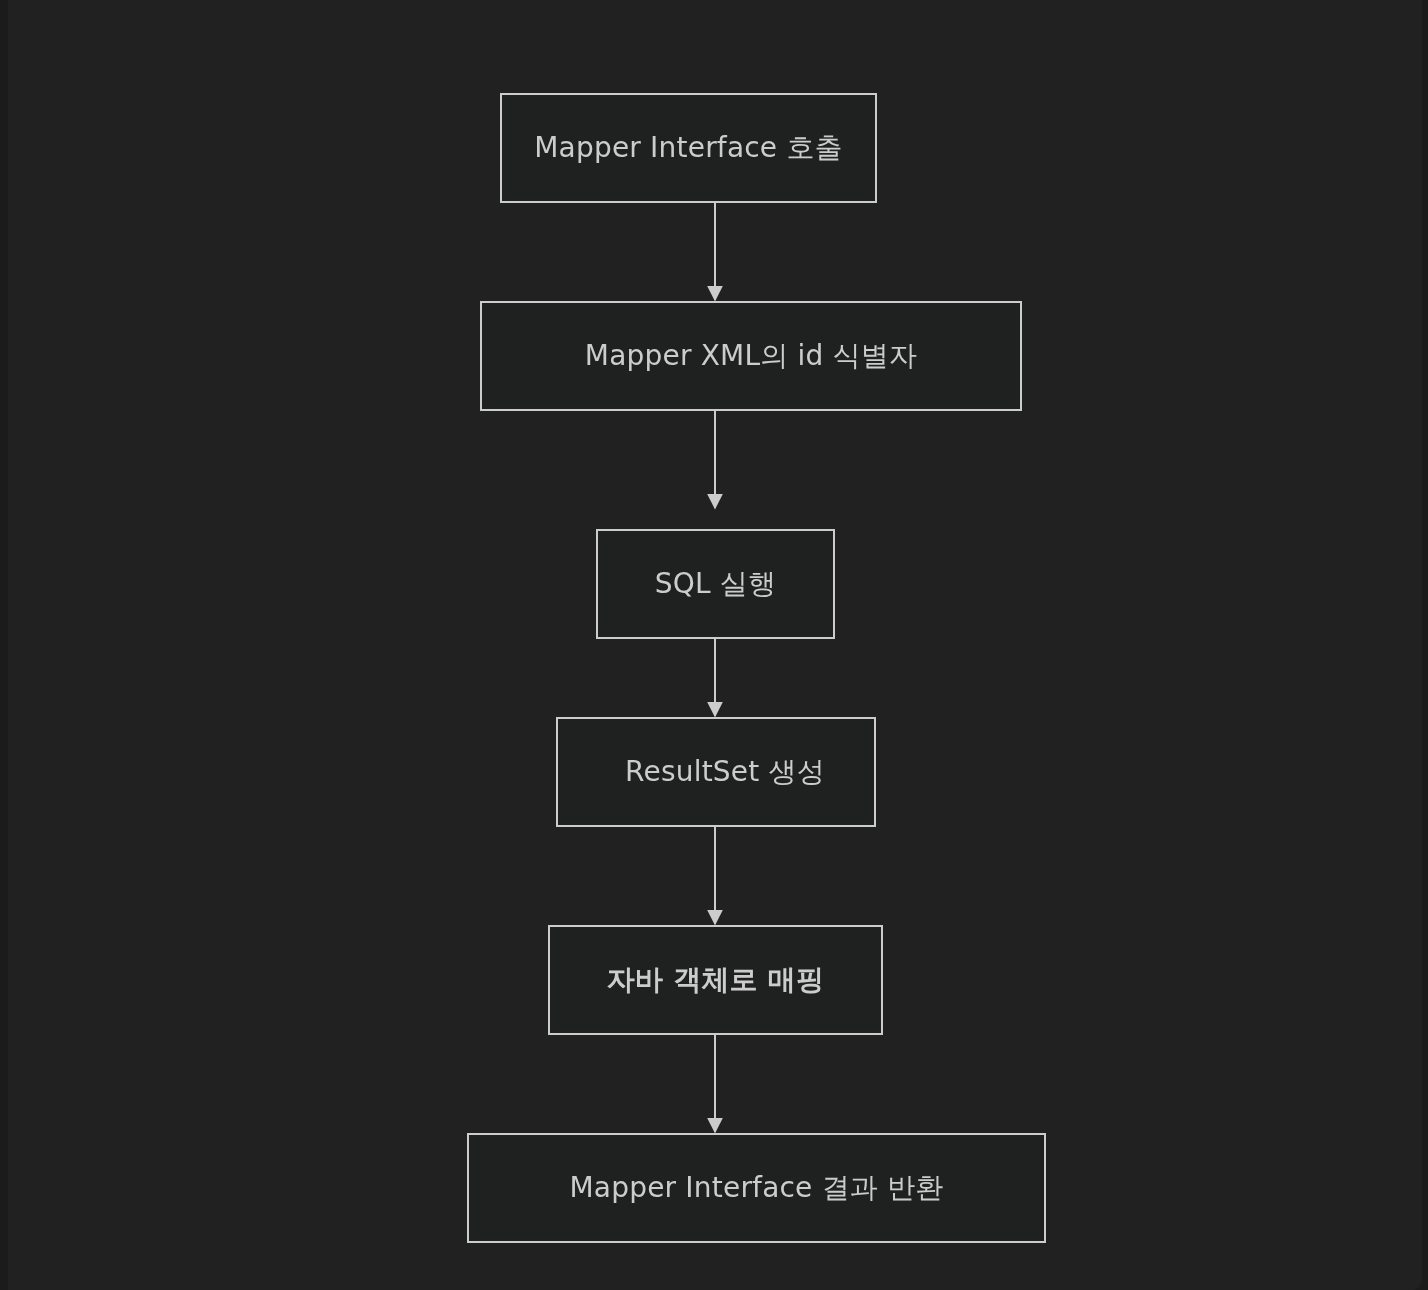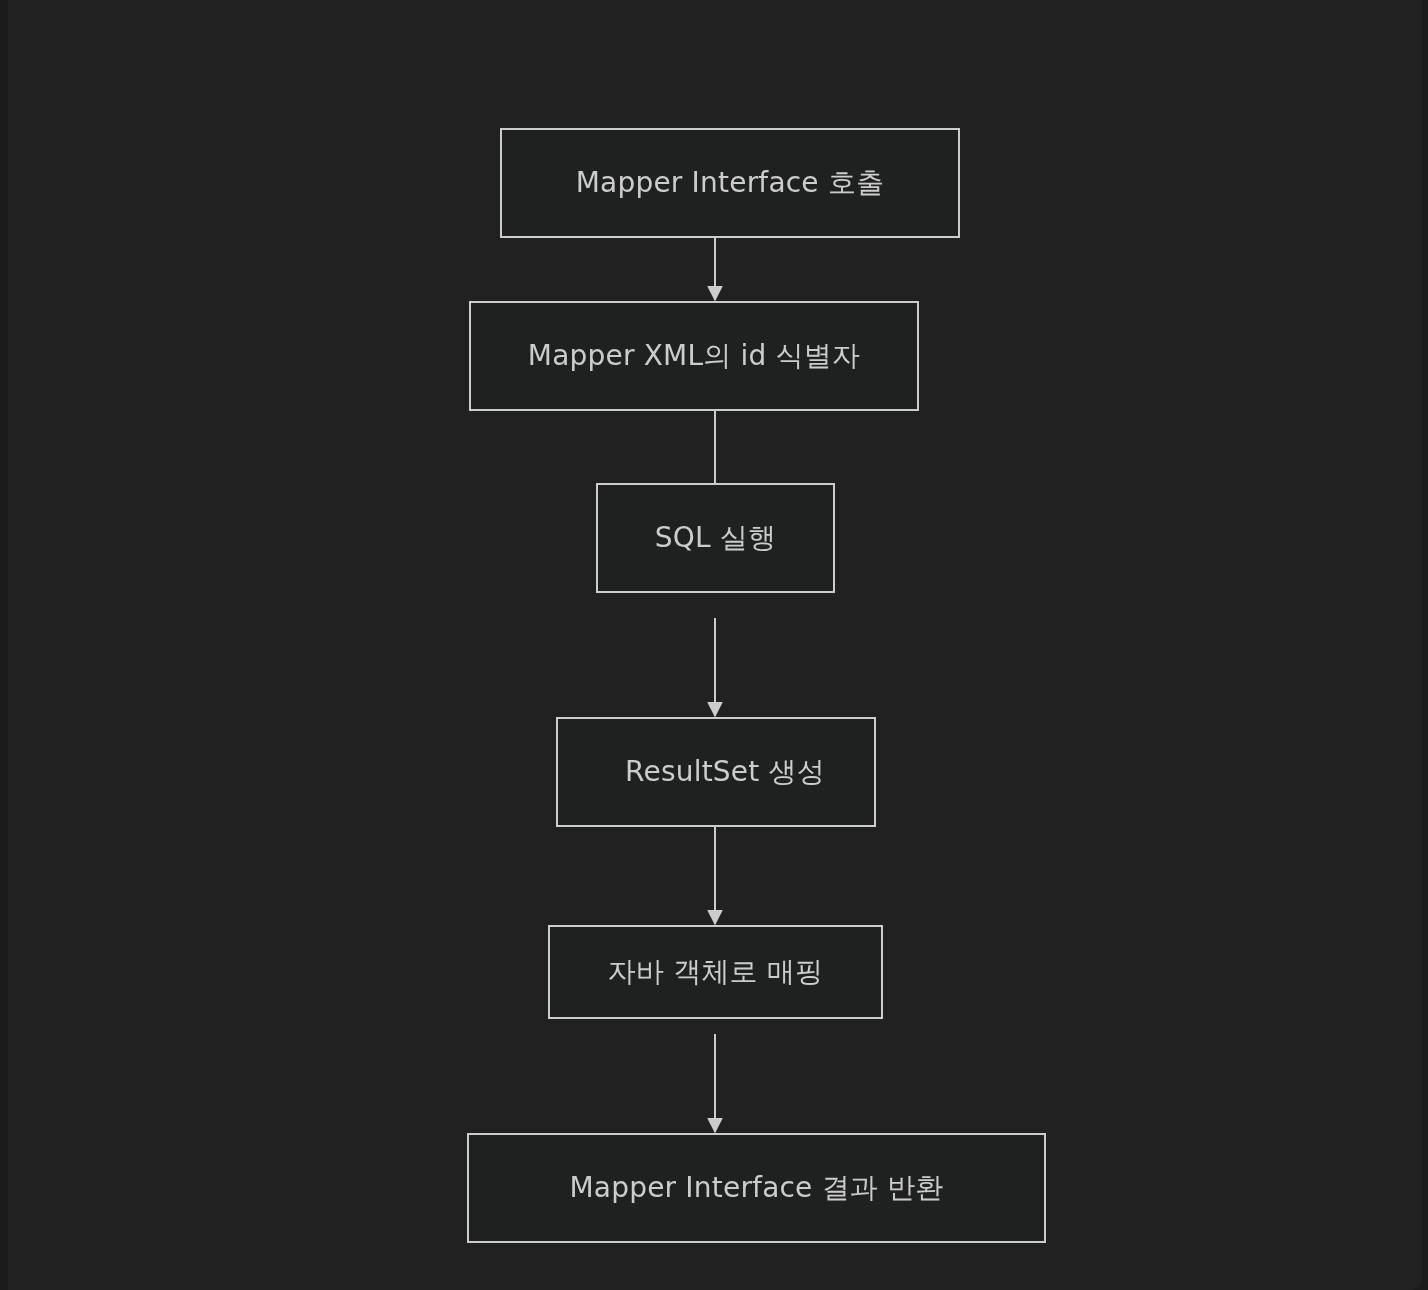--- a/index.html
+++ b/index.html
@@ -41,35 +41,35 @@
   </defs>
   <g stroke="#cccccc" stroke-width="2" fill="none">
     <line x1="715" y1="202" x2="715" y2="300" marker-end="url(#arrow)"></line>
     <line x1="715" y1="410" x2="715" y2="508" marker-end="url(#arrow)"></line>
     <line x1="715" y1="618" x2="715" y2="716" marker-end="url(#arrow)"></line>
     <line x1="715" y1="826" x2="715" y2="924" marker-end="url(#arrow)"></line>
     <line x1="715" y1="1034" x2="715" y2="1132" marker-end="url(#arrow)"></line>
   </g>
 </svg>
 
-<div class="node" style="left:500px; top:93px; width:460px; height:110px;margin-top:35px;">
+<div class="node" style="left:500px; top:93px; width:377px; height:110px;">
   <span>Mapper Interface 호출</span>
 </div>
 
-<div class="node" style="left:469px; top:301px; width:450px; height:110px;">
+<div class="node" style="left:480px; top:301px; width:542px; height:110px;">
   <span>Mapper XML의 id 식별자</span>
 </div>
 
-<div class="node" style="left:596px; top:483px; width:239px; height:110px;">
+<div class="node" style="left:596px; top:529px; width:239px; height:110px;">
   <span>SQL 실행</span>
 </div>
 
 <div class="node" style="left:556px; top:717px; width:320px; height:110px;padding-left:18px;">
   <span>ResultSet 생성</span>
 </div>
 
-<div class="node" style="left:548px; top:925px; width:335px; height:94px;">
+<div class="node" style="left:548px; top:925px; width:335px; height:110px;font-weight:bold;">
   <span>자바 객체로 매핑</span>
 </div>
 
 <div class="node" style="left:467px; top:1133px; width:579px; height:110px;">
   <span>Mapper Interface 결과 반환</span>
 </div>
 
 </body></html>

